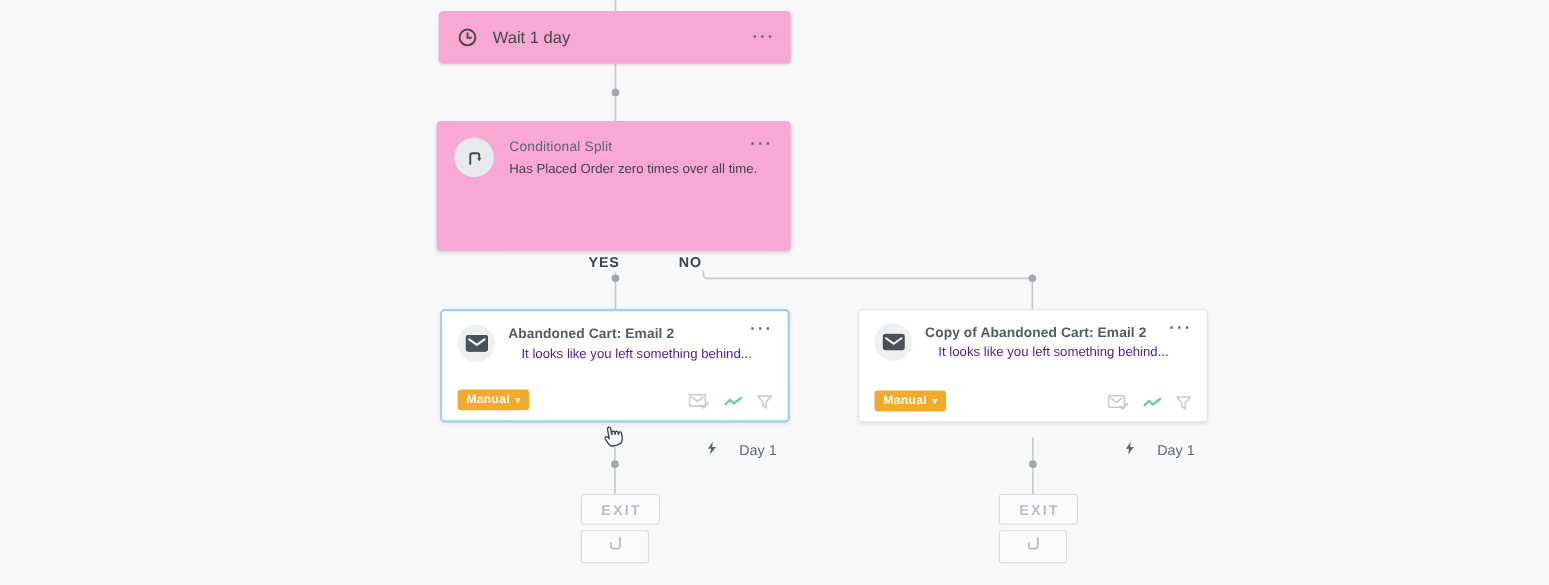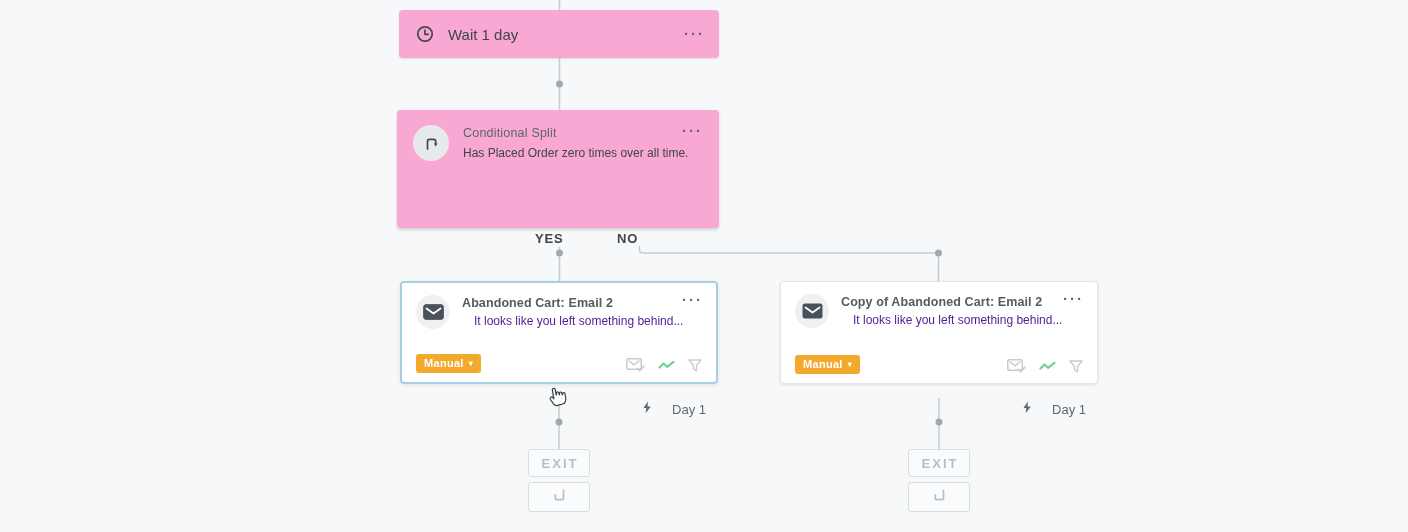--- a/index.html
+++ b/index.html
@@ -87,21 +87,21 @@
   .day-label{
     position:absolute;top:401px;width:306px;z-index:1;
     display:flex;justify-content:flex-end;align-items:center;gap:20px;
     font-size:13px;color:#5f686e;
   }
   .day-left{left:400px;}
   .day-right{left:780px;}
 
   
   .exit-box{
-    position:absolute;top:449px;width:62px;height:28px;box-sizing:border-box;
+    position:absolute;top:449px;width:72px;height:28px;box-sizing:border-box;
     border:1px solid #d9dde0;border-radius:3px;background:#fafbfc;
     display:grid;place-items:center;z-index:1;
     font-size:13px;font-weight:700;letter-spacing:2px;color:#b8bec2;
     padding-left:2px;
   }
   .merge-box{
     position:absolute;top:482px;width:62px;height:30px;box-sizing:border-box;
     border:1px solid #d9dde0;border-radius:3px;background:#fafbfc;
     display:grid;place-items:center;z-index:1;
   }

